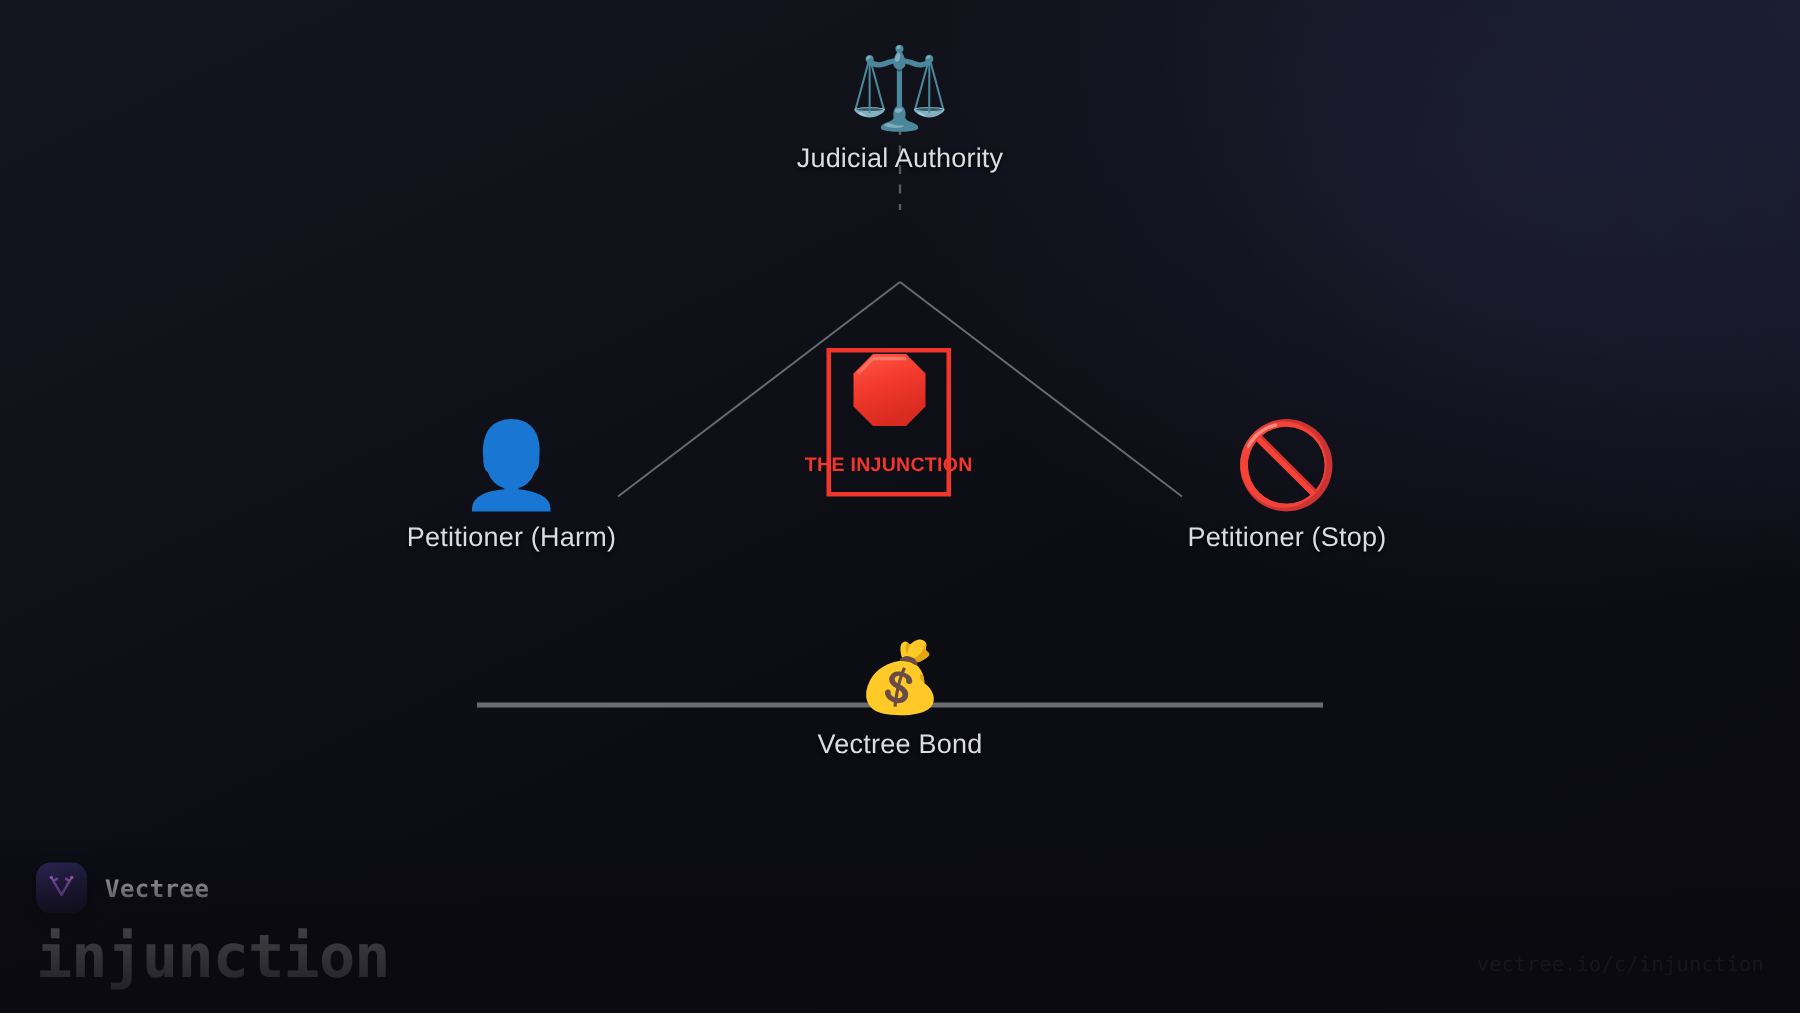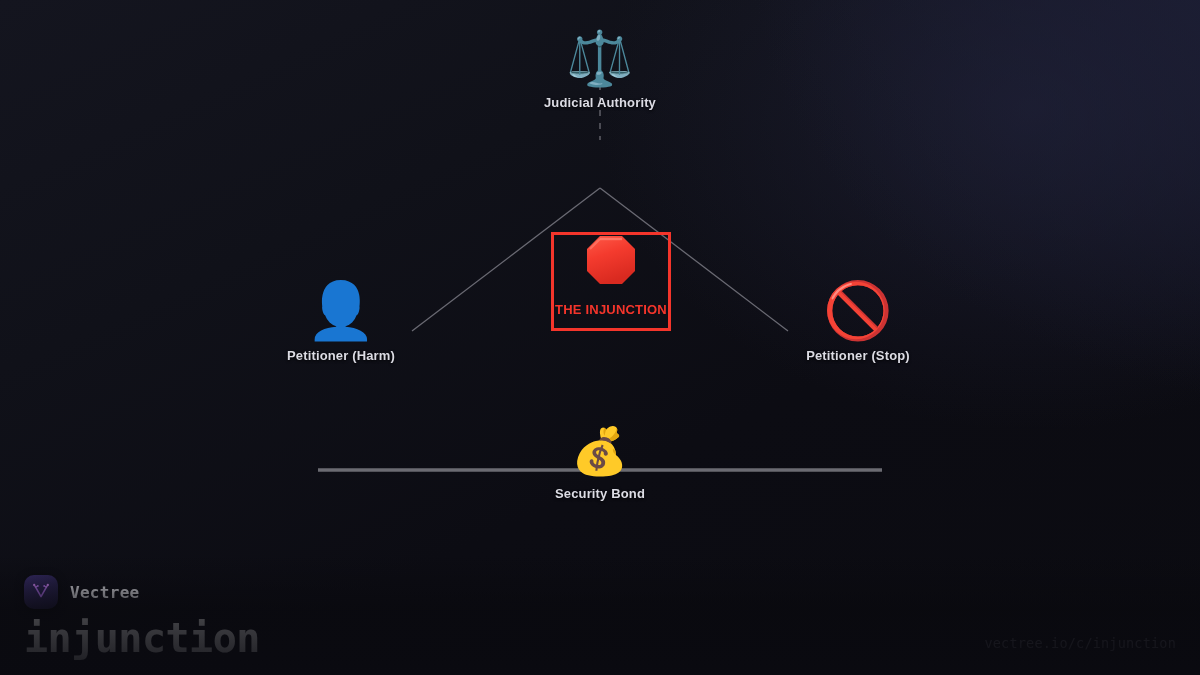--- a/index.html
+++ b/index.html
@@ -44,26 +44,25 @@
     align-items: center;
     transform: translate(-50%, 0);
   }
   .node-icon {
     line-height: 1;
     display: block;
     font-family: "DejaVu Sans", sans-serif;
   }
   .node-label {
     margin-top: 9px;
-    font-size: 13px;
+    font-size: 18px;
     color: #dcdce4;
     letter-spacing: 0.15px;
     white-space: nowrap;
     text-shadow: 0 1px 3px rgba(0,0,0,0.85);
-    font-weight: bold;
   }
 
   
   #node-authority { left: 600px; top: 32px; }
   #node-authority .node-icon { font-size: 54px; }
 
   
   #node-petitioner { left: 341px; top: 283px; }
   #node-petitioner .node-icon { font-size: 56px; }
 
@@ -74,21 +73,21 @@
   
   #node-bond { left: 600px; top: 428px; }
   #node-bond .node-icon { font-size: 46px; }
   #node-bond .node-label { margin-top: 12px; }
 
   
   #node-injunction {
     position: absolute;
     left: 551px;
     top: 232px;
-    width: 120px;
+    width: 83px;
     height: 99px;
     border: 3px solid #f4352b;
     box-sizing: border-box;
     display: flex;
     flex-direction: column;
     align-items: center;
     text-decoration: underline;
   }
   #injunction-octagon {
     font-size: 46px;
@@ -179,21 +178,21 @@
     <span class="node-label">Petitioner (Harm)</span>
   </div>
 
   <div class="node" id="node-respondent">
     <span class="node-icon">🚫</span>
     <span class="node-label">Petitioner (Stop)</span>
   </div>
 
   <div class="node" id="node-bond">
     <span class="node-icon">💰</span>
-    <span class="node-label">Security Bond</span>
+    <span class="node-label">Vectree Bond</span>
   </div>
 
   <div id="node-injunction">
     <svg id="injunction-octagon" width="56" height="56" viewBox="0 0 56 56">
       <defs>
         <linearGradient id="octaGrad" x1="0" y1="0" x2="0.35" y2="1">
           <stop offset="0%" stop-color="#ff5a48"></stop>
           <stop offset="45%" stop-color="#f43b2e"></stop>
           <stop offset="100%" stop-color="#d92a20"></stop>
         </linearGradient>

